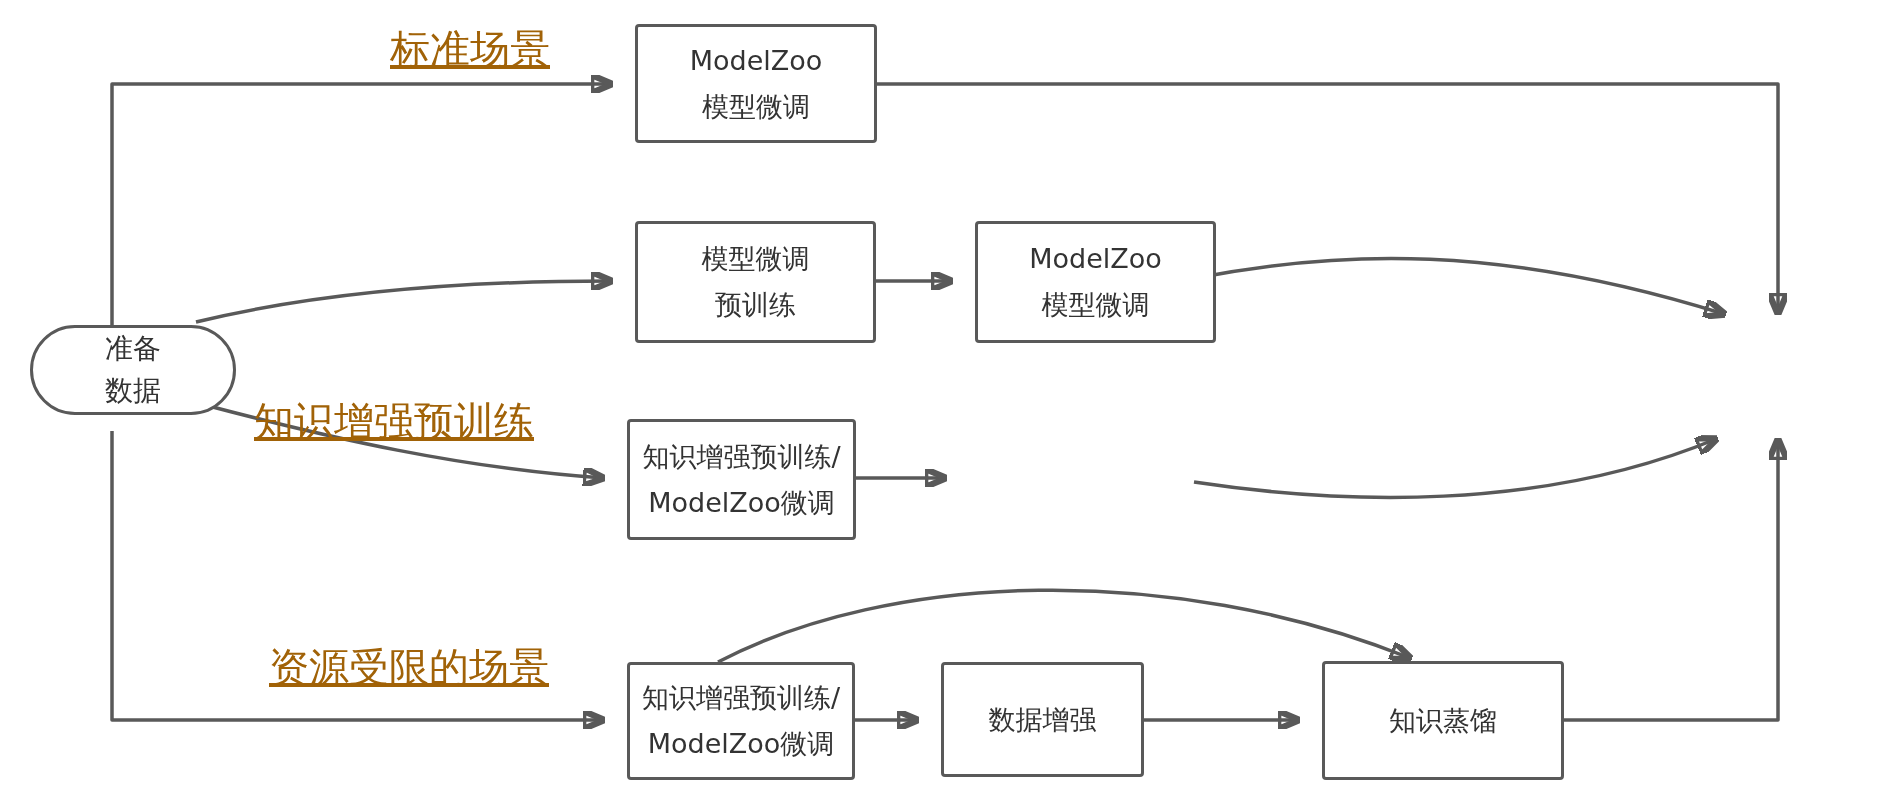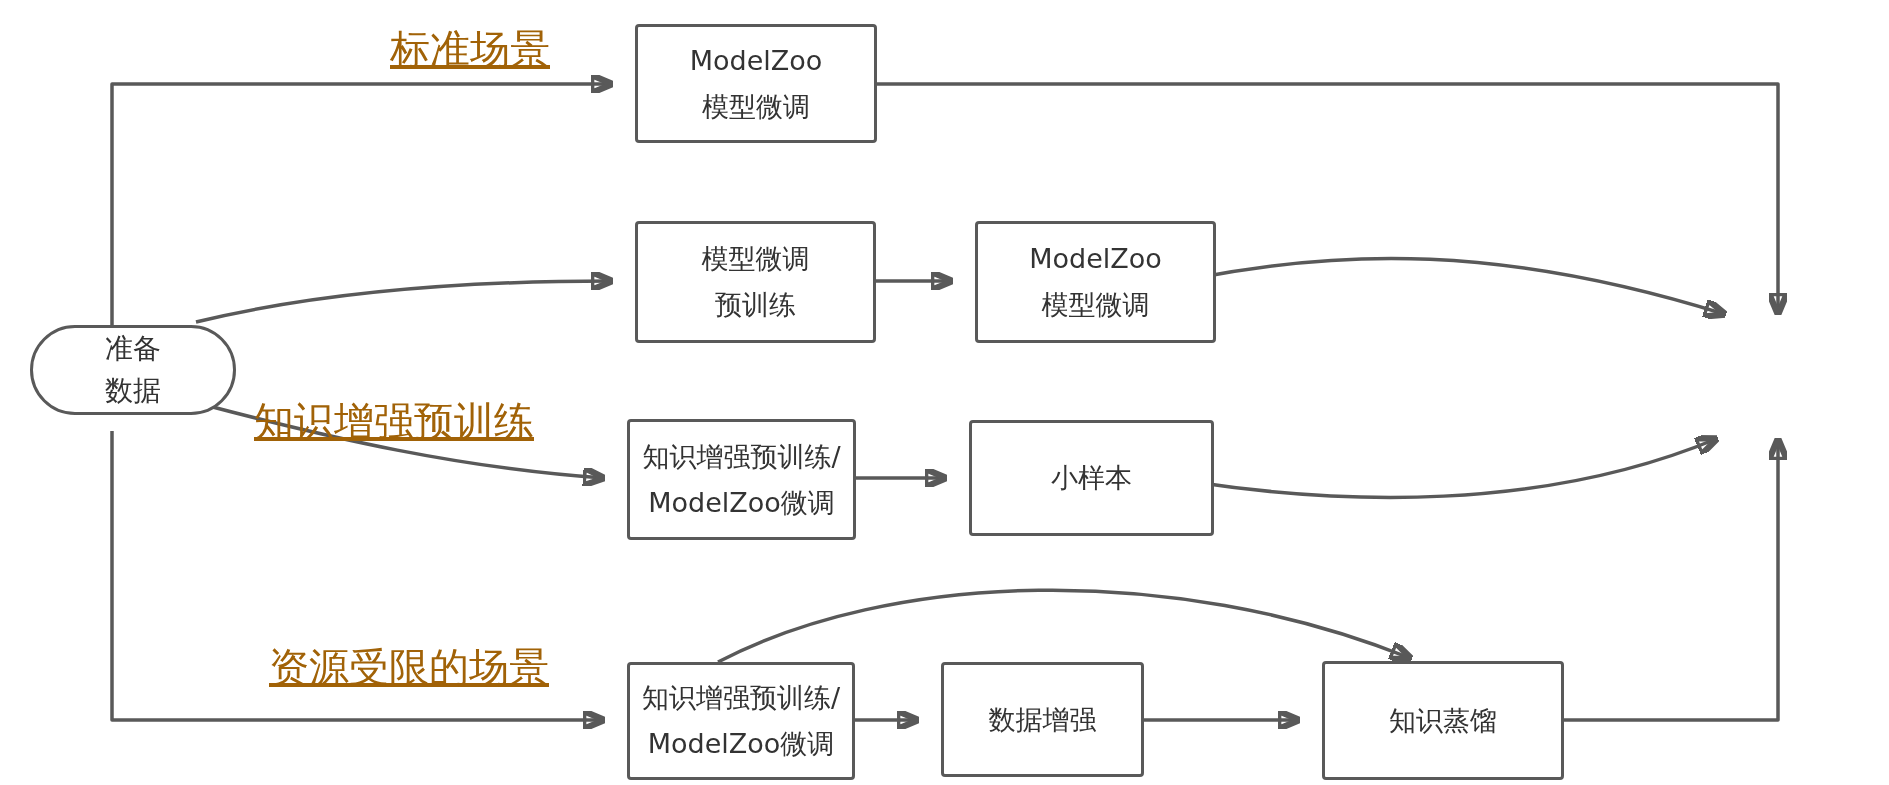--- a/index.html
+++ b/index.html
@@ -94,23 +94,20 @@
   </div>
   <div class="node" style="left:955px; top:221px; width:241px; height:122px">
     <span>ModelZoo</span>
     <span>模型微调</span>
   </div>
 
   <div class="node" style="left:607px; top:419px; width:229px; height:121px">
     <span>知识增强预训练/</span>
     <span>ModelZoo微调</span>
   </div>
-  <div class="node" style="left:949px; top:420px; width:245px; height:116px">
-    <span>小样本</span>
-  </div>
 
   <div class="node" style="left:607px; top:662px; width:228px; height:118px">
     <span>知识增强预训练/</span>
     <span>ModelZoo微调</span>
   </div>
   <div class="node" style="left:921px; top:662px; width:203px; height:115px">
     <span>数据增强</span>
   </div>
   <div class="node" style="left:1302px; top:661px; width:242px; height:119px">
     <span>知识蒸馏</span>

